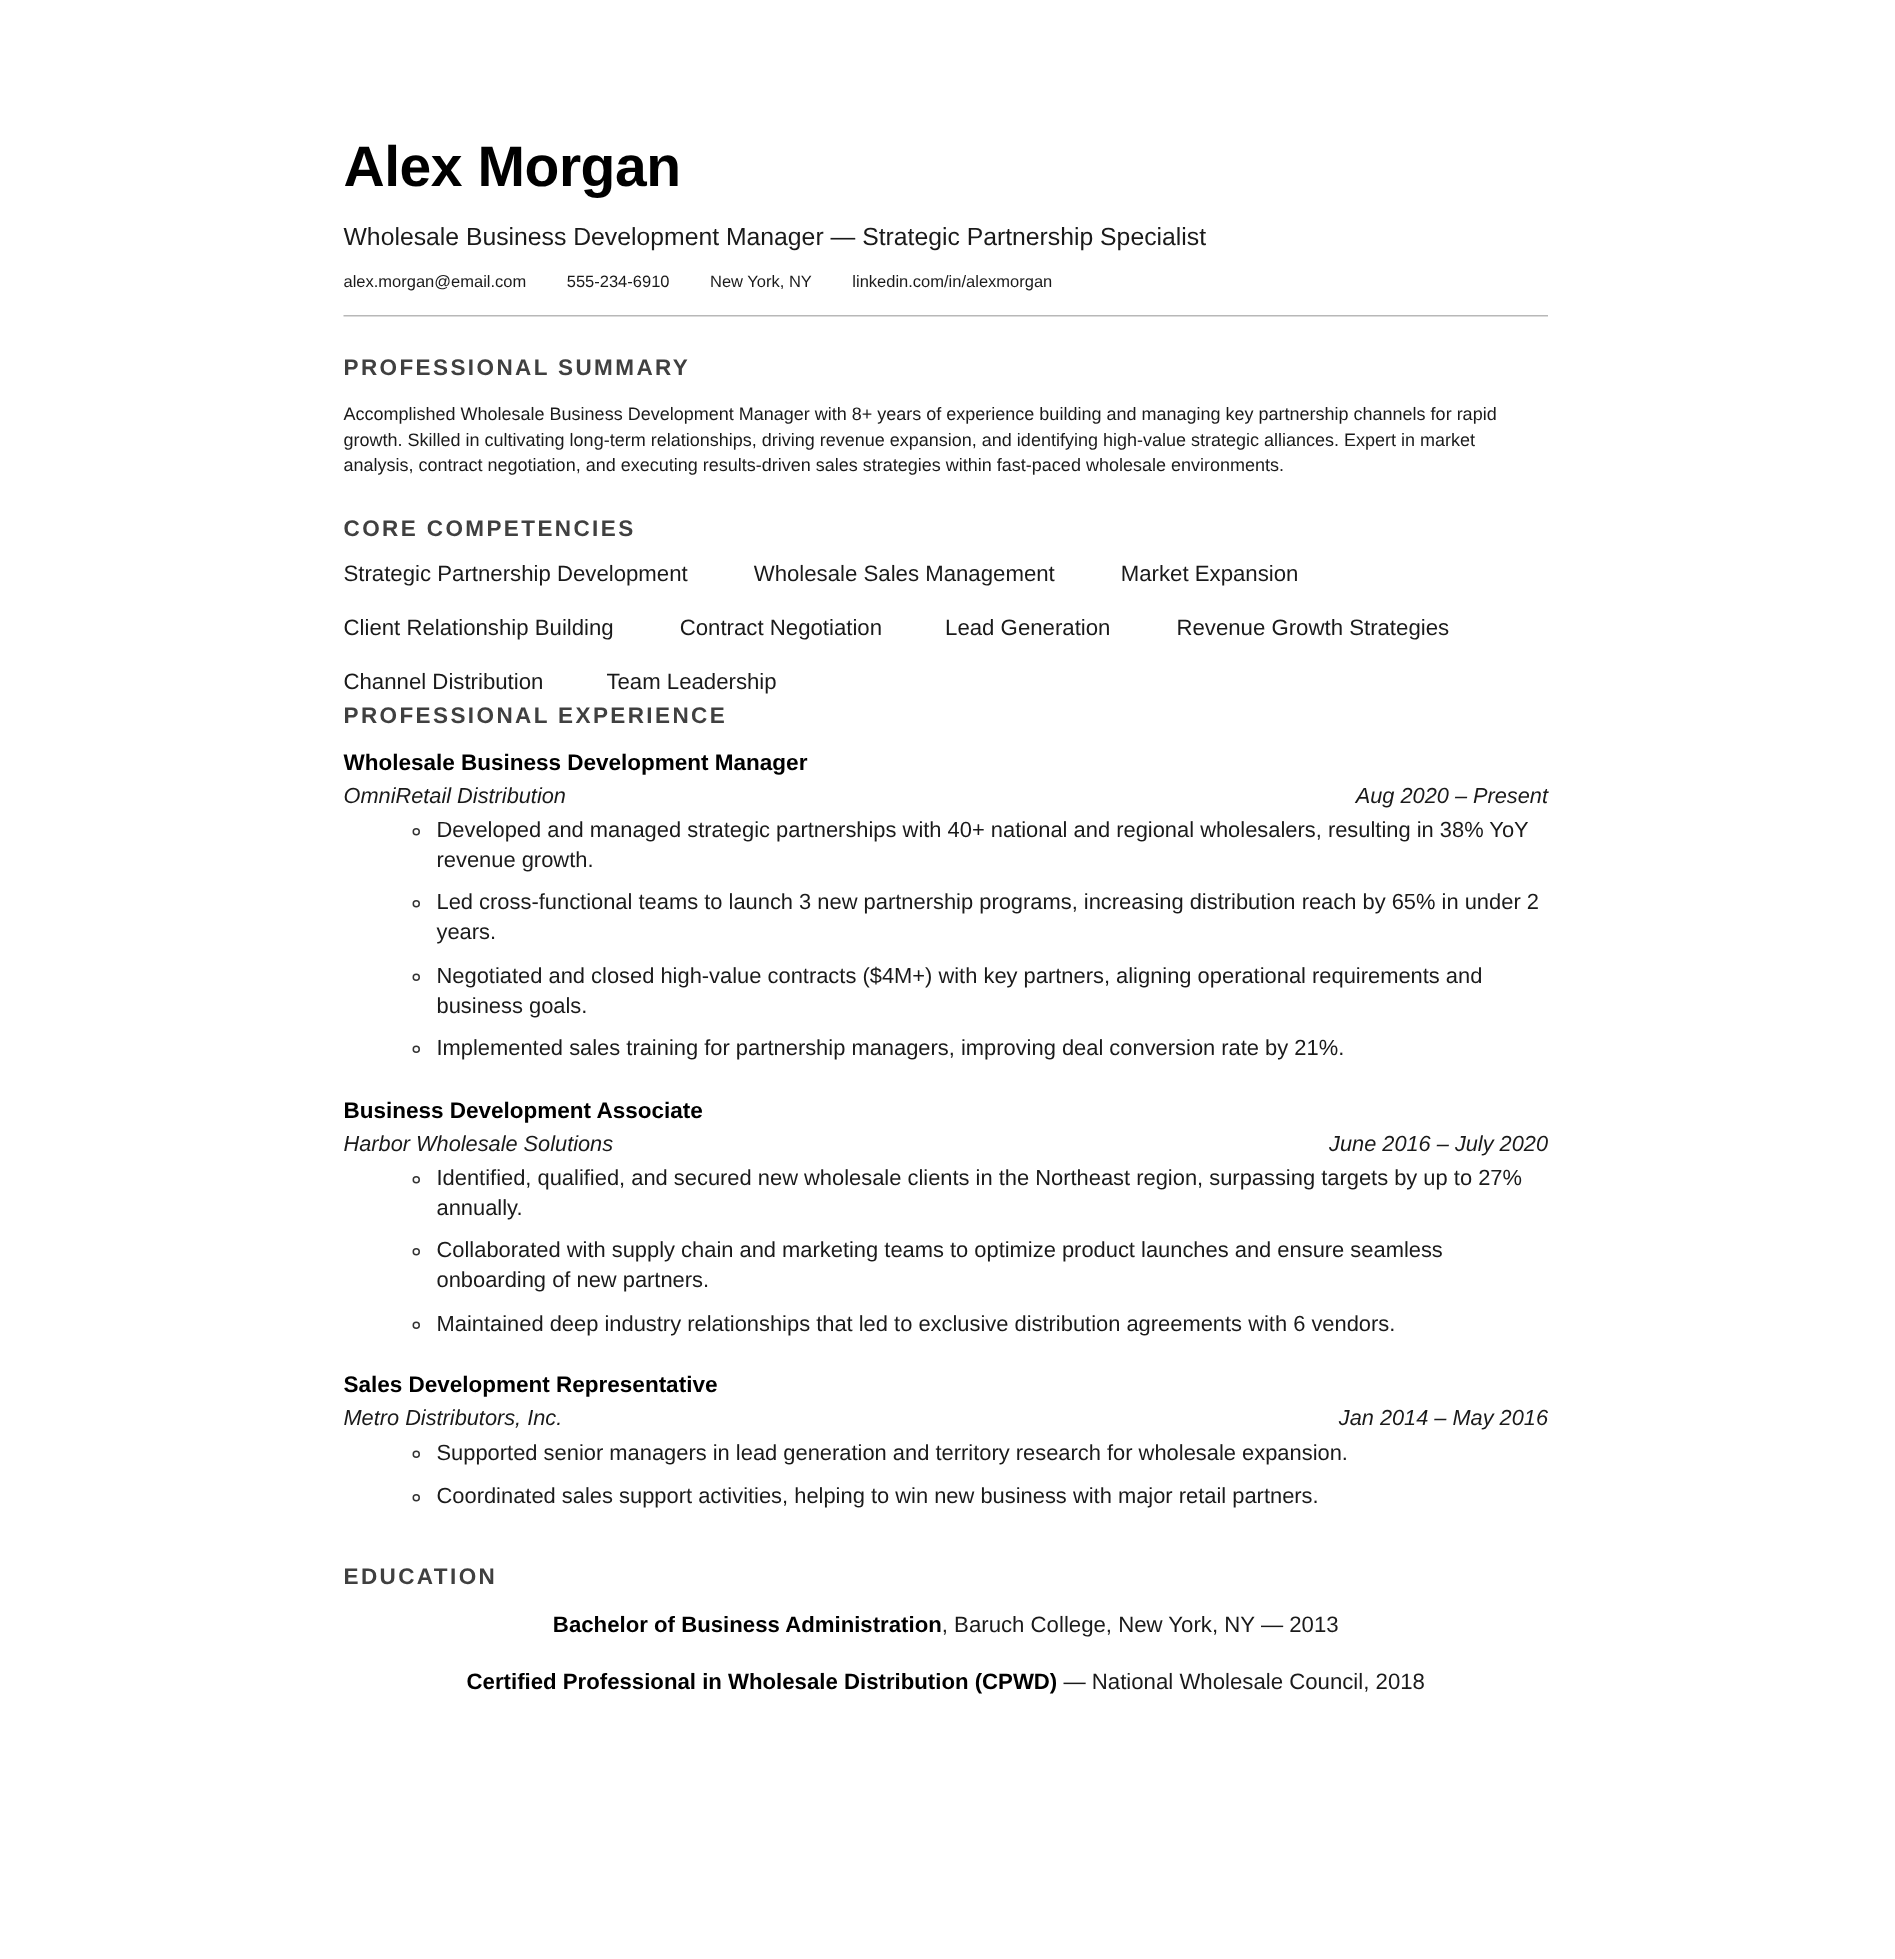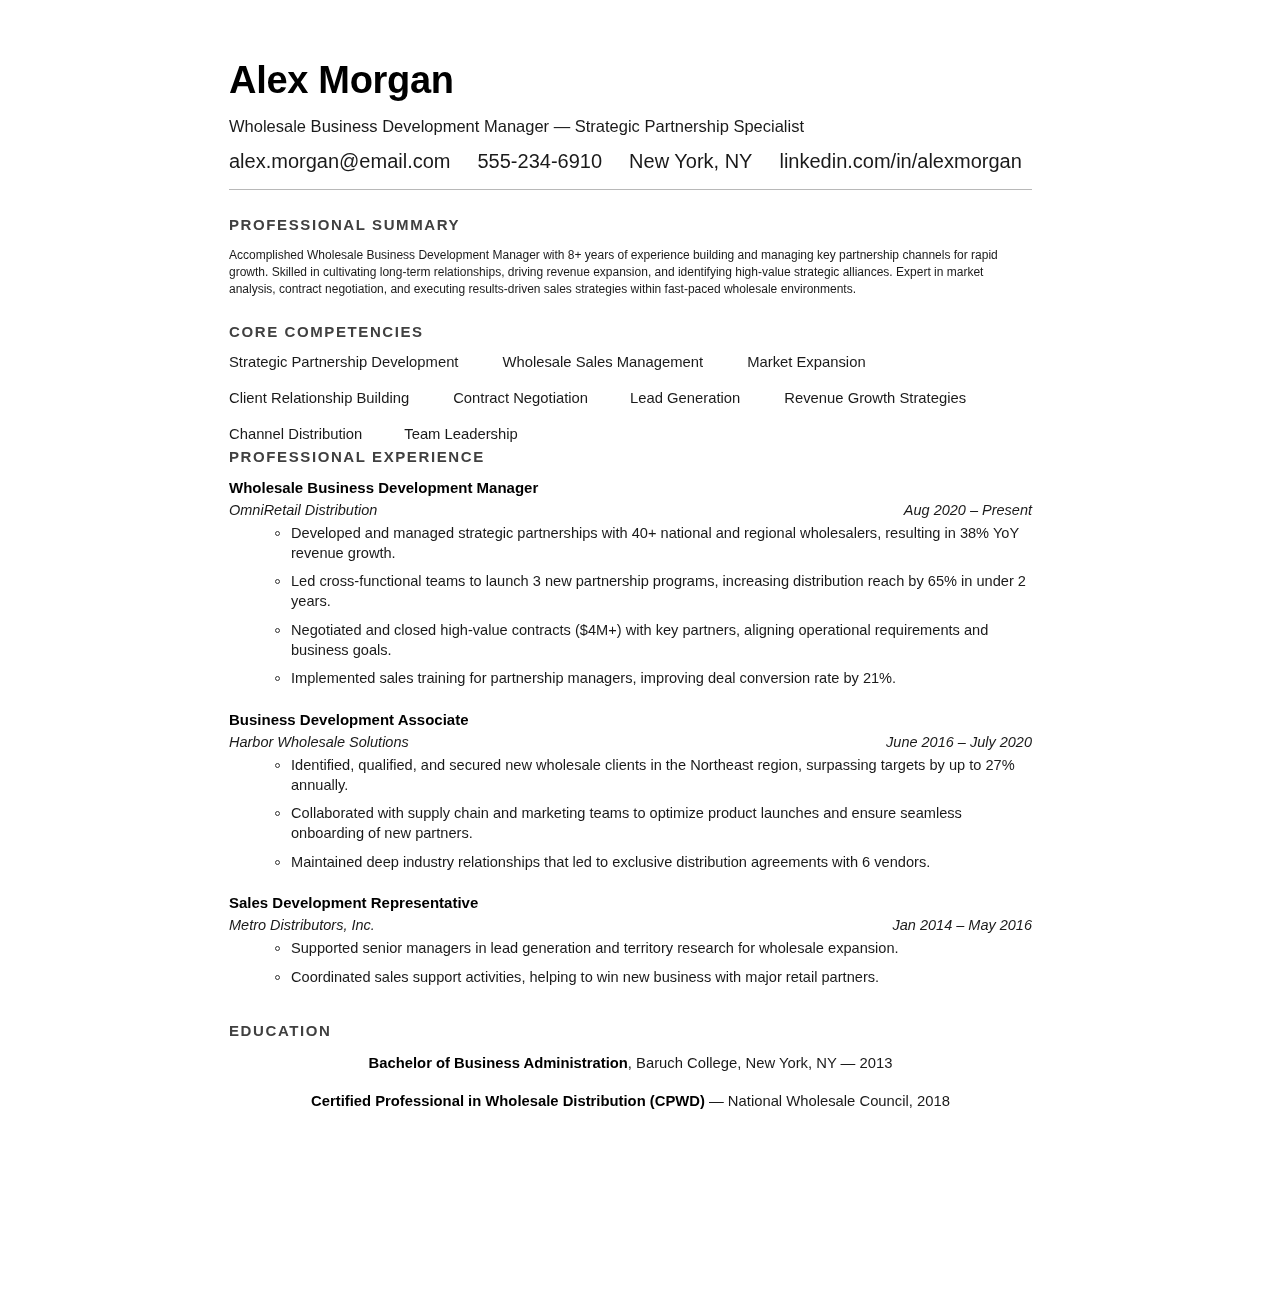--- a/index.html
+++ b/index.html
@@ -11,21 +11,21 @@
     width: 1263px;
     min-height: 1306px;
     font-family: "Liberation Sans", sans-serif;
     color: #1a1a1a;
     -webkit-font-smoothing: antialiased;
   }
   .page {
     width: 1263px;
     min-height: 1306px;
     box-sizing: border-box;
-    padding: 60px 0 0 0;
+    padding: 92px 0 0 0;
     background: #ffffff;
   }
   .sheet {
     margin-left: 229px;
     width: 803px;
   }
 
   
   .name {
     font-size: 38px;
@@ -38,21 +38,21 @@
   .headline {
     font-size: 16.5px;
     line-height: 1.25;
     margin: 0 0 14px 0;
     color: #1a1a1a;
   }
   .contact-row {
     display: flex;
     flex-wrap: wrap;
     align-items: baseline;
-    font-size: 20px;
+    font-size: 11px;
     color: #1a1a1a;
     margin: 0 0 16px 0;
   }
   .contact-row .c-item { margin-right: 27px; }
   .contact-row .c-item:last-child { margin-right: 0; }
 
   .rule {
     border-top: 1px solid #b8b8b8;
     height: 0;
     margin: 0 0 26px 0;

